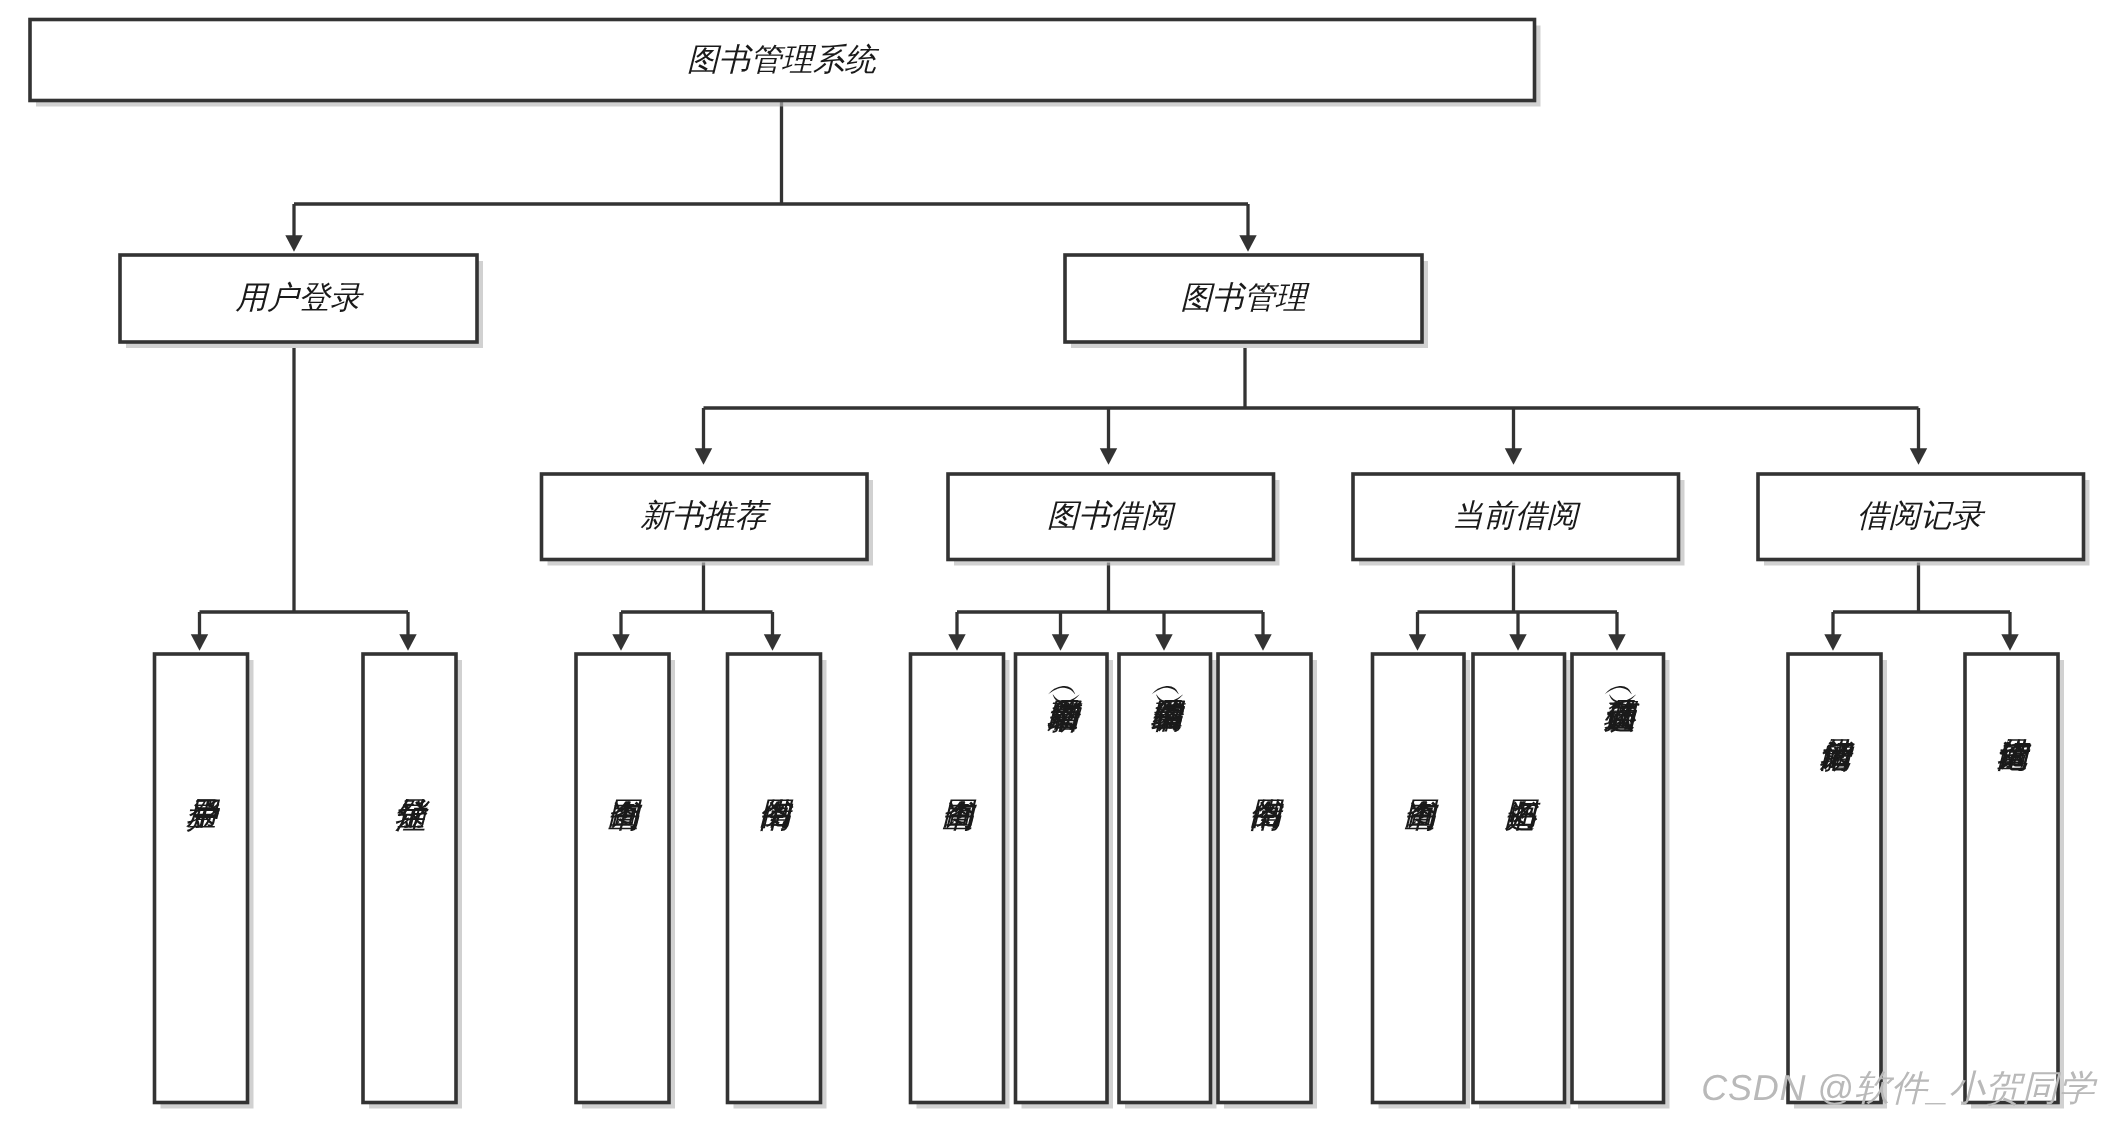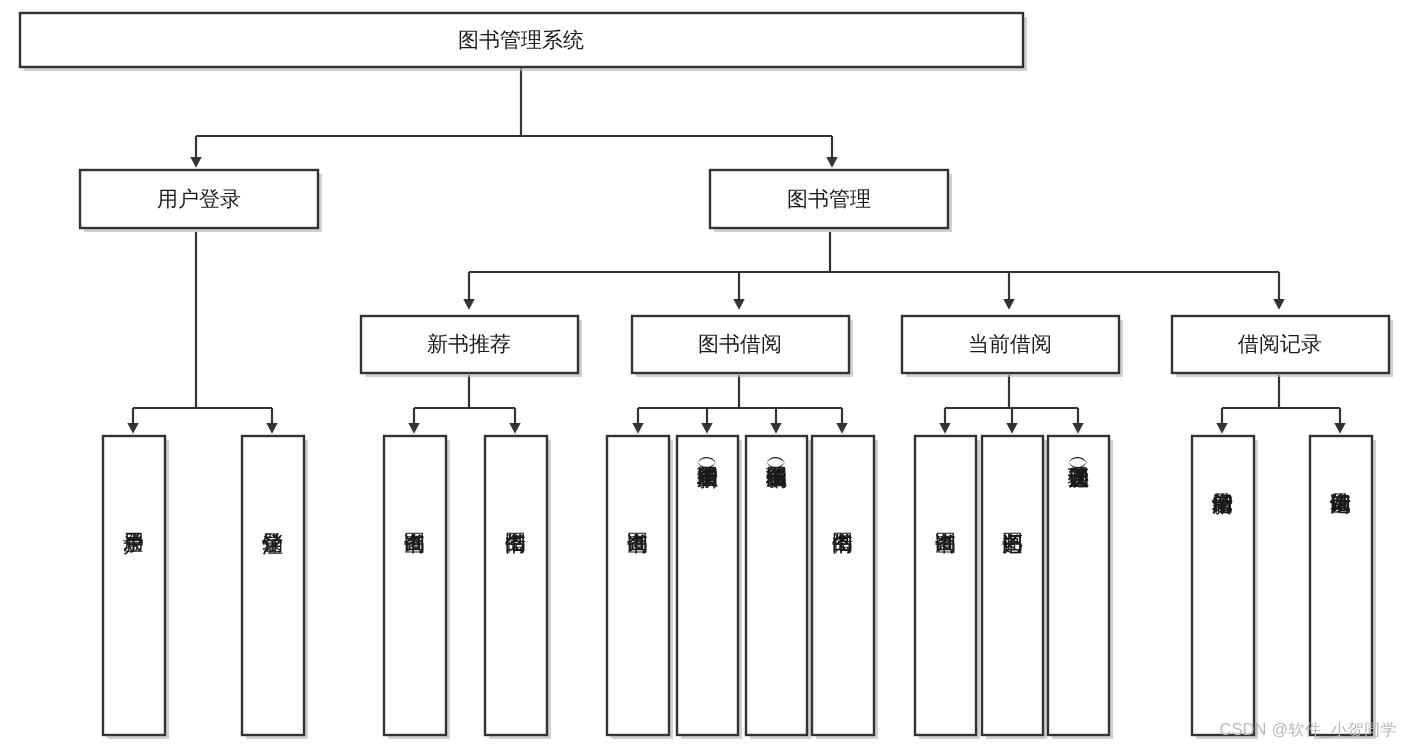--- a/index.html
+++ b/index.html
@@ -11,20 +11,21 @@
     width: 1405px;
     height: 747px;
     font-family: "Liberation Sans", "DejaVu Sans", sans-serif;
     overflow: hidden;
     position: relative;
   }
   #diagram-root {
     position: relative;
     width: 1405px;
     height: 747px;
+    font-style: italic;
   }
   svg.diagram {
     position: absolute;
     top: 0;
     left: 0;
     width: 1405px;
     height: 747px;
   }
   .node-box {
     fill: #ffffff;
@@ -53,21 +54,21 @@
     font-family: "Liberation Sans", "DejaVu Sans", sans-serif;
     fill: #1a1a1a;
     font-size: 21px;
     text-anchor: middle;
   }
   .watermark {
     position: absolute;
     right: 8px;
     bottom: 6px;
     font-family: "Liberation Sans", "DejaVu Sans", sans-serif;
-    font-size: 16px;
+    font-size: 24px;
     color: #b9b9b9;
     white-space: nowrap;
     letter-spacing: 0.5px;
     pointer-events: none;
   }
 </style>
 </head>
 <body>
 
 <div id="diagram-root">

